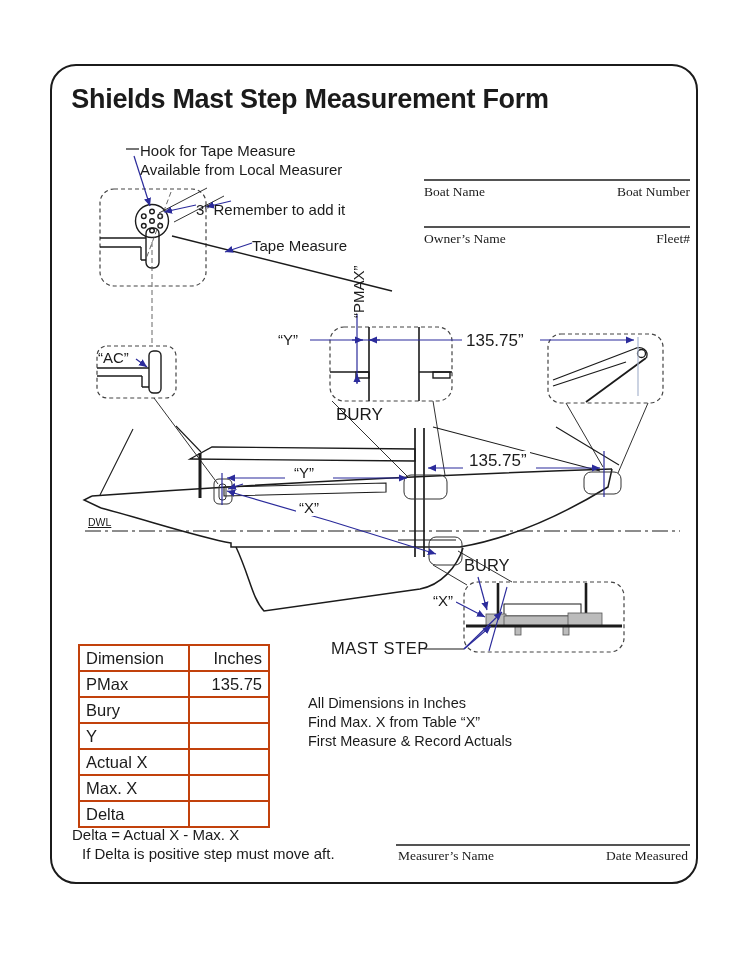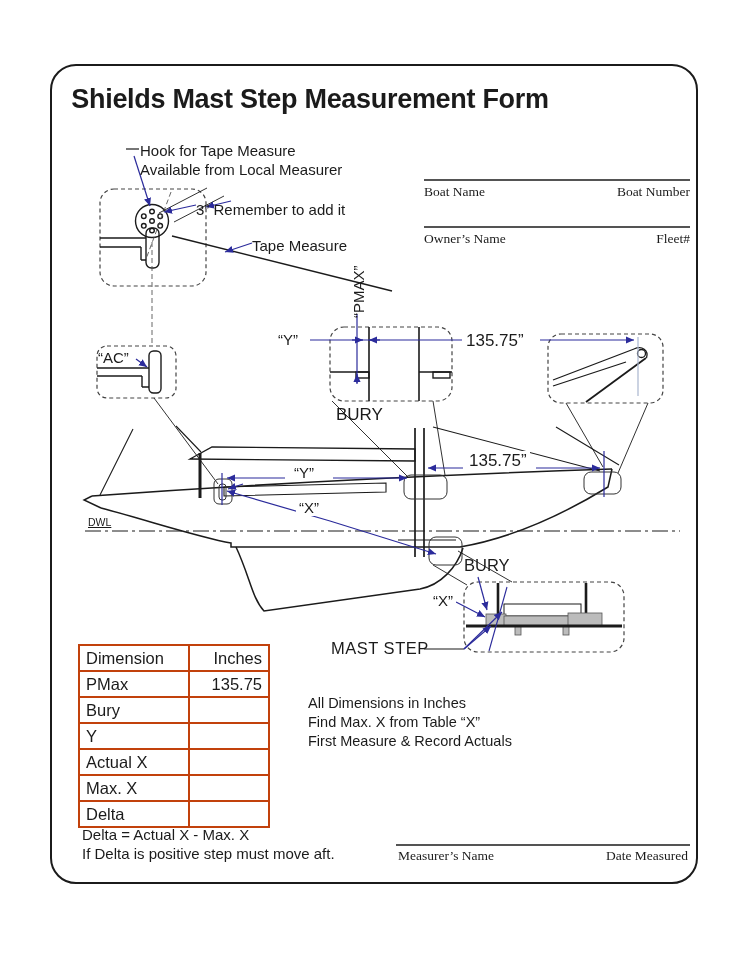--- a/index.html
+++ b/index.html
@@ -205,16 +205,16 @@
       </tr>
   </tbody>
 </table>
 
 <div class="lbl notes">
   <div>All Dimensions in Inches</div>
   <div>Find Max. X from Table “X”</div>
   <div>First Measure &amp; Record Actuals</div>
 </div>
 
-<div class="lbl fs15" style="left:82px;top:826px;">Delta = Actual X - Max. X</div>
+<div class="lbl fs15" style="left:72px;top:826px;">Delta = Actual X - Max. X</div>
 <div class="lbl fs15" style="left:82px;top:845px;">If Delta is positive step must move aft.</div>
 <div class="lbl fs13" style="left:398px;top:848px;">Measurer’s Name</div>
 <div class="lbl fs13" style="right:50px;top:848px;">Date Measured</div>
 
 </body></html>

